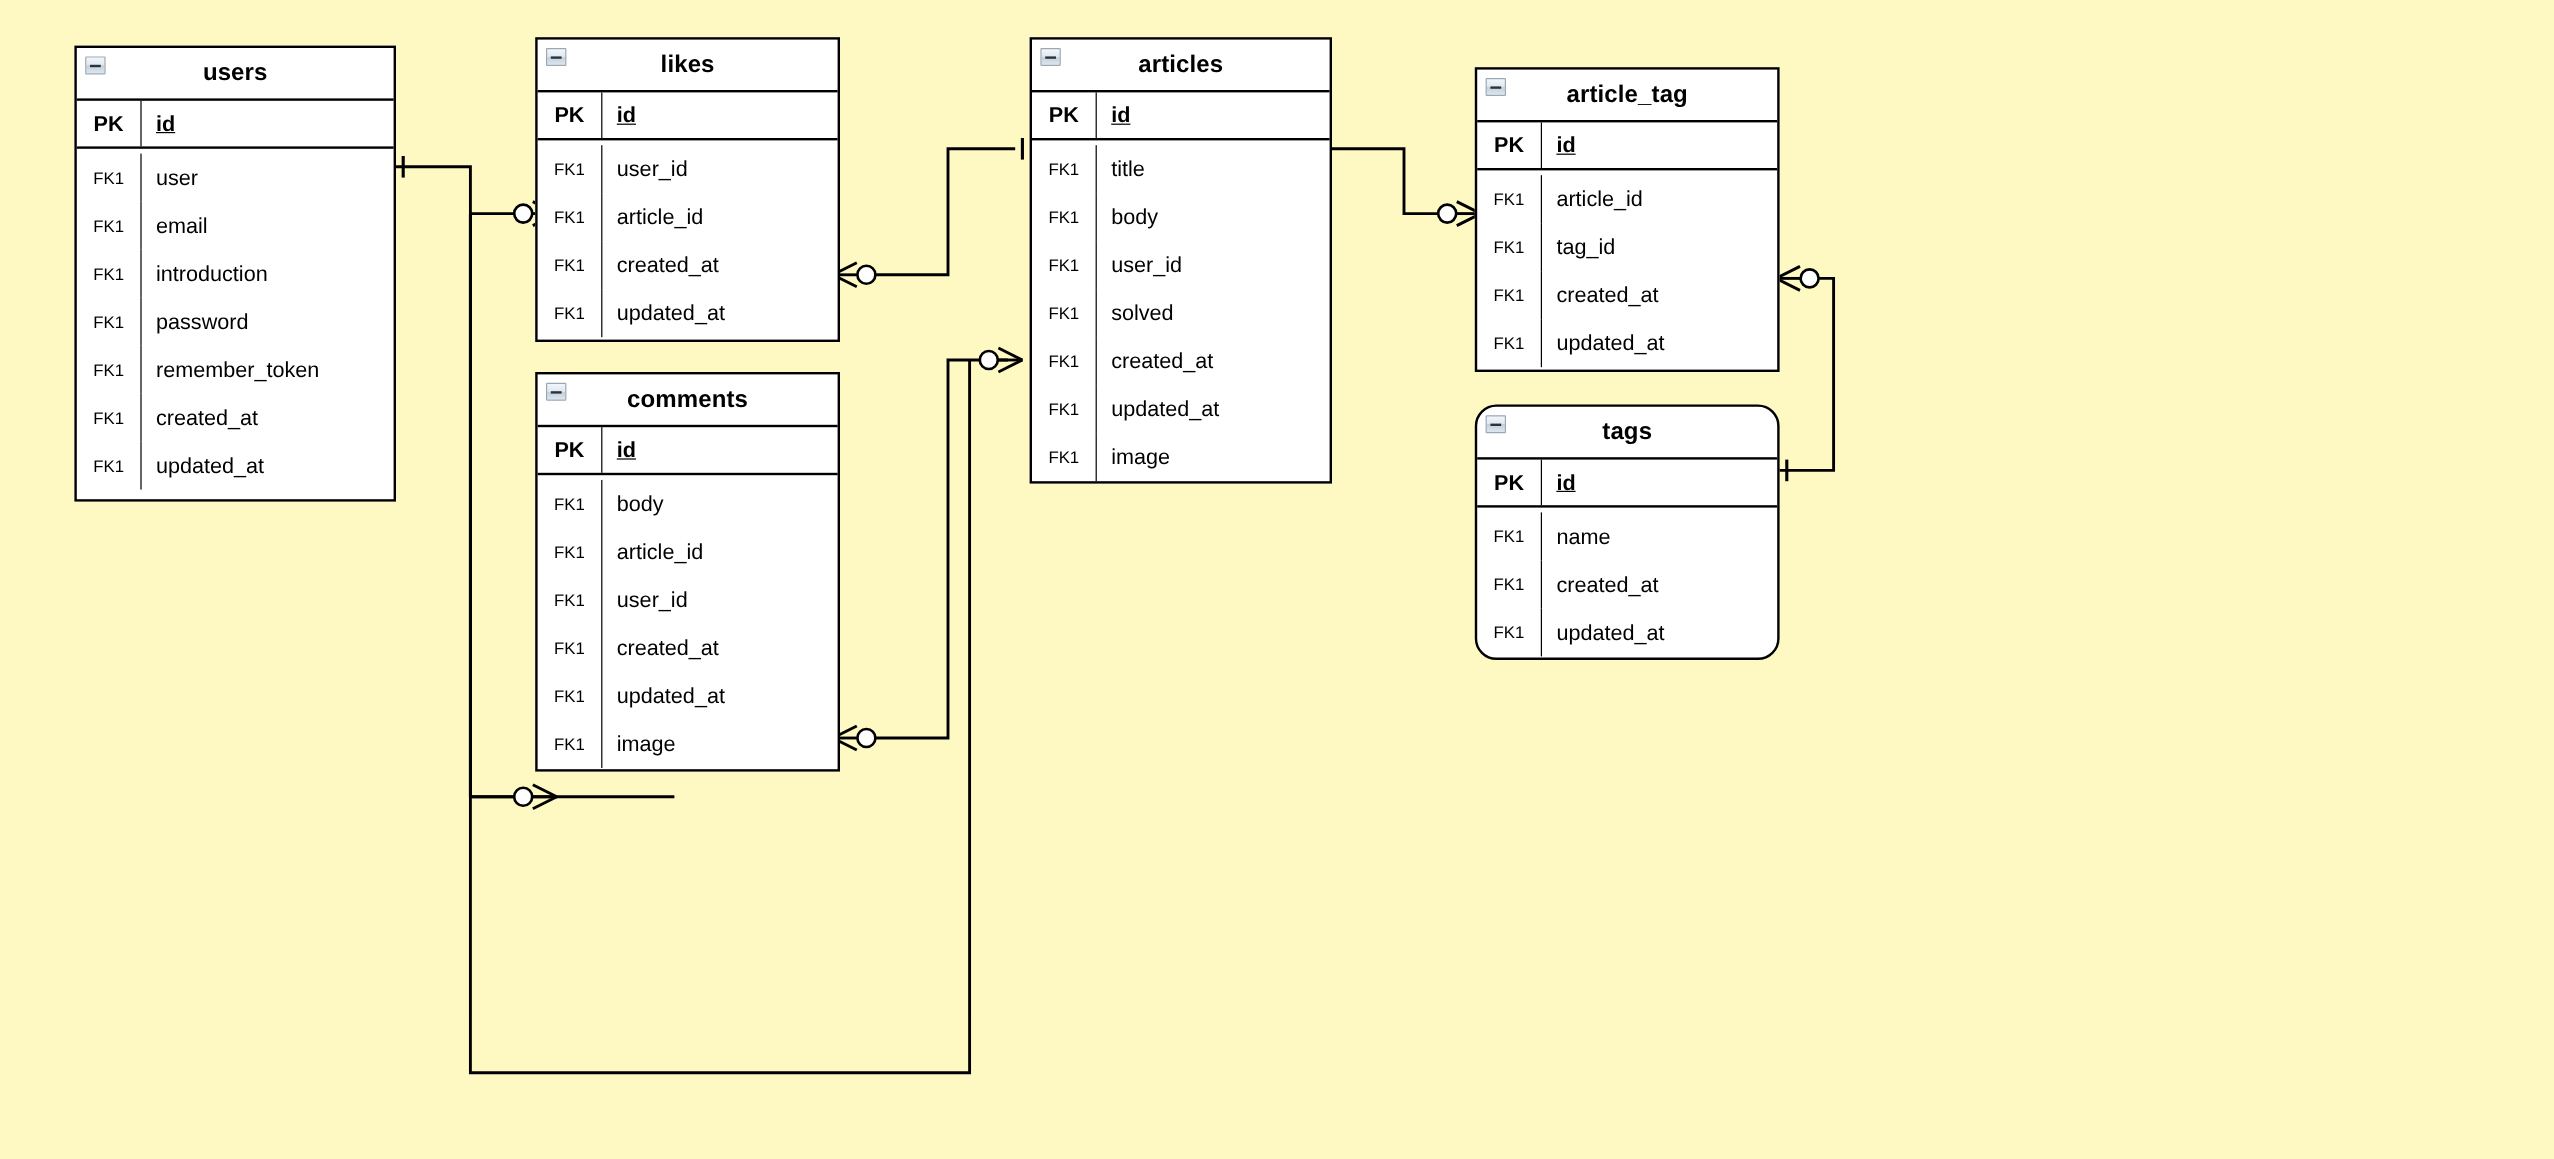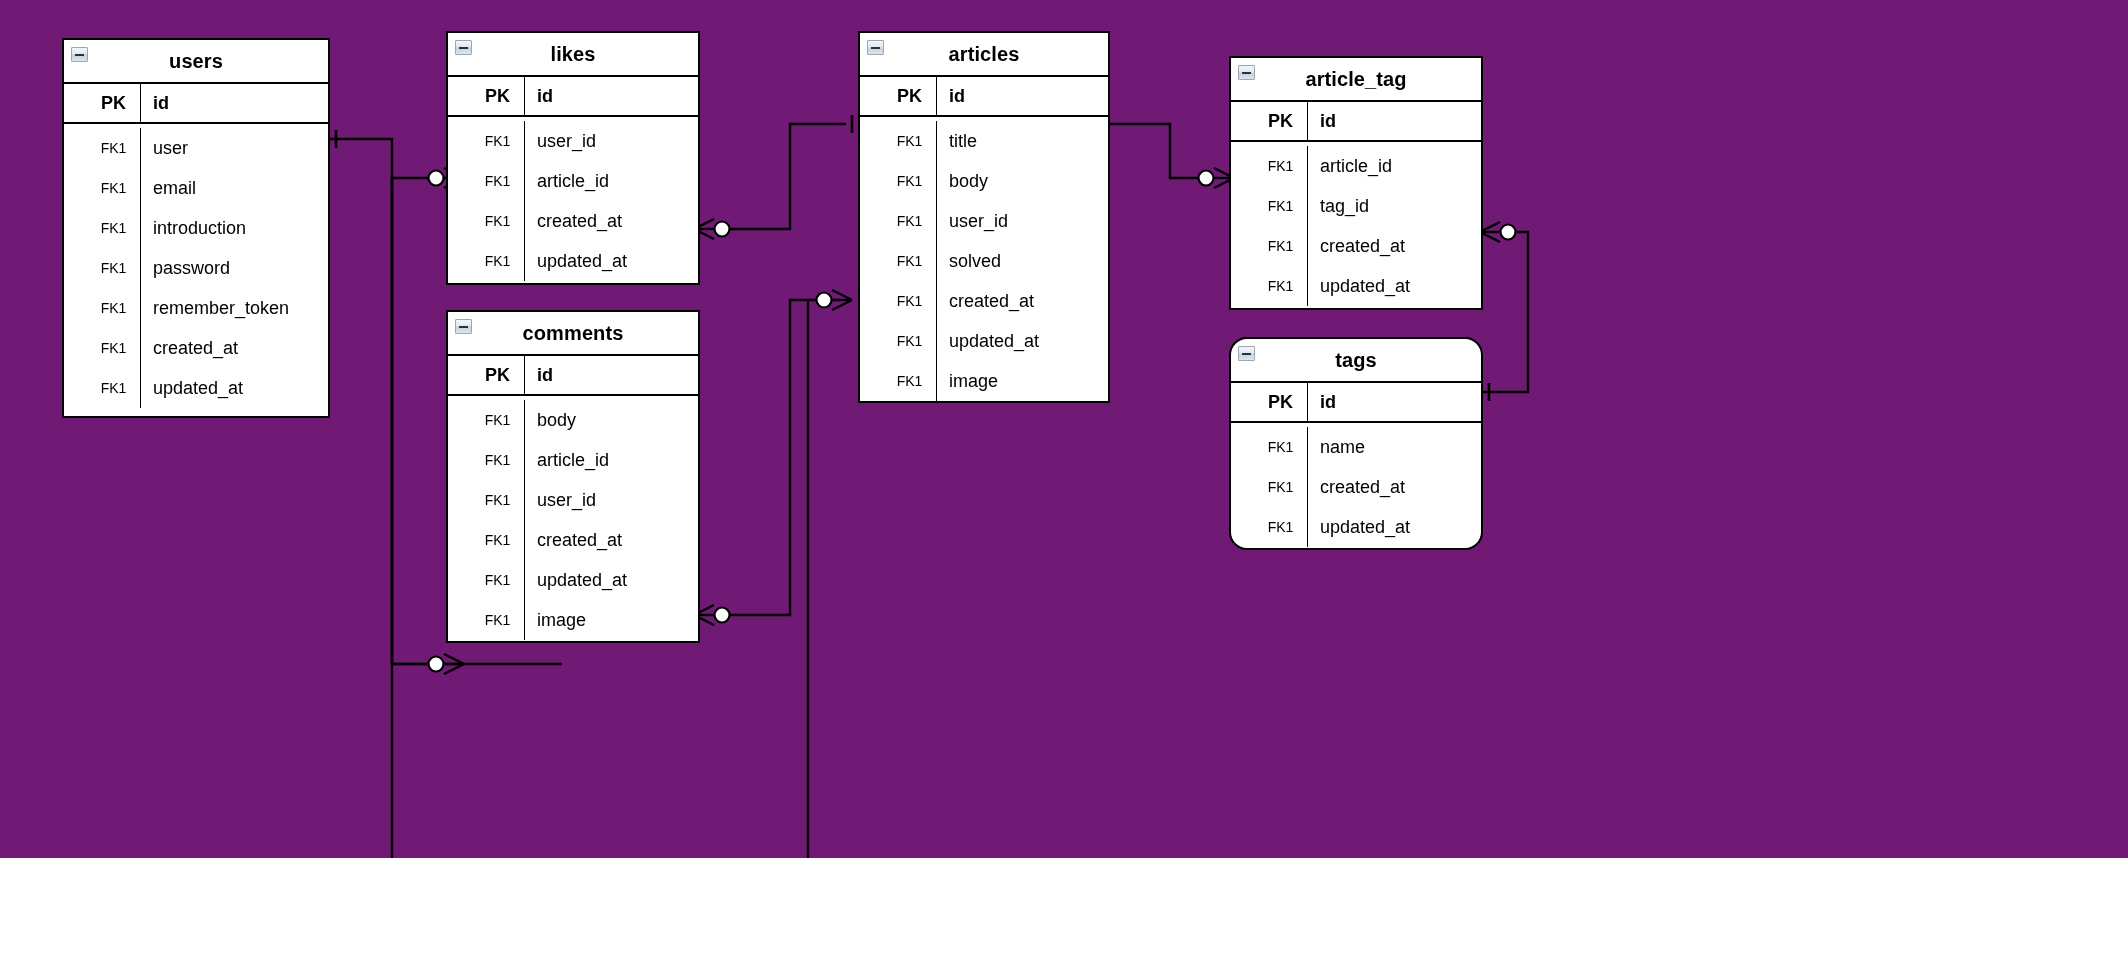--- a/index.html
+++ b/index.html
@@ -6,22 +6,22 @@
     margin: 0;
     padding: 0;
     background: #ffffff;
   }
   body {
     font-family: "Liberation Sans", sans-serif;
   }
   #canvas {
     position: relative;
     width: 2128px;
-    height: 858px;
-    background: #701a75;
+    height: 966px;
+    background: #fef9c3;
     overflow: hidden;
   }
   #wires {
     position: absolute;
     left: 0;
     top: 0;
     width: 2128px;
     height: 966px;
     pointer-events: none;
   }
@@ -65,21 +65,20 @@
     left: 3px;
     top: 6px;
     width: 9px;
     height: 2px;
     background: #2c3338;
   }
   .attr-row {
     display: flex;
     height: 40px;
     box-sizing: border-box;
-    padding-left: 23px;
   }
   .attr-row.pk-row {
     border-bottom: 2px solid #000000;
   }
   .key-cell {
     width: 54px;
     flex: 0 0 54px;
     border-right: 1.6px solid #000000;
     box-sizing: border-box;
     display: flex;
@@ -96,20 +95,21 @@
     flex: 1 1 auto;
     display: flex;
     align-items: center;
     padding-left: 12px;
     font-size: 18px;
     color: #000000;
     box-sizing: border-box;
   }
   .name-cell.pk {
     font-weight: bold;
+    text-decoration: underline;
   }
   .attr-body {
     padding-top: 4px;
     padding-bottom: 6px;
   }
 </style>
 </head>
 <body>
 
 <div id="canvas">

